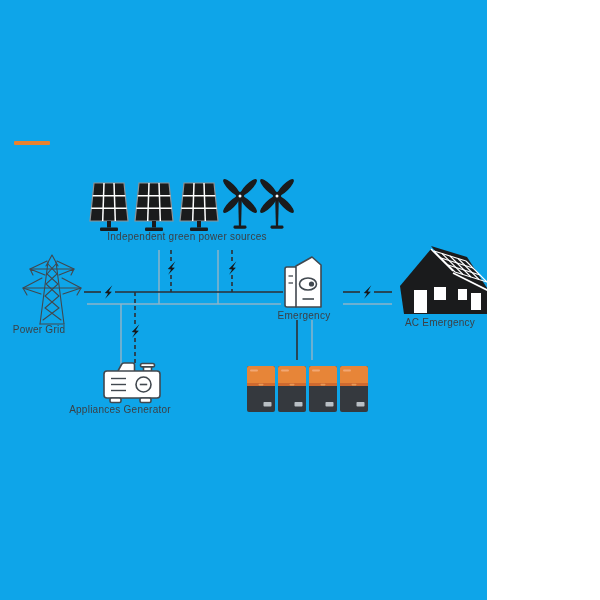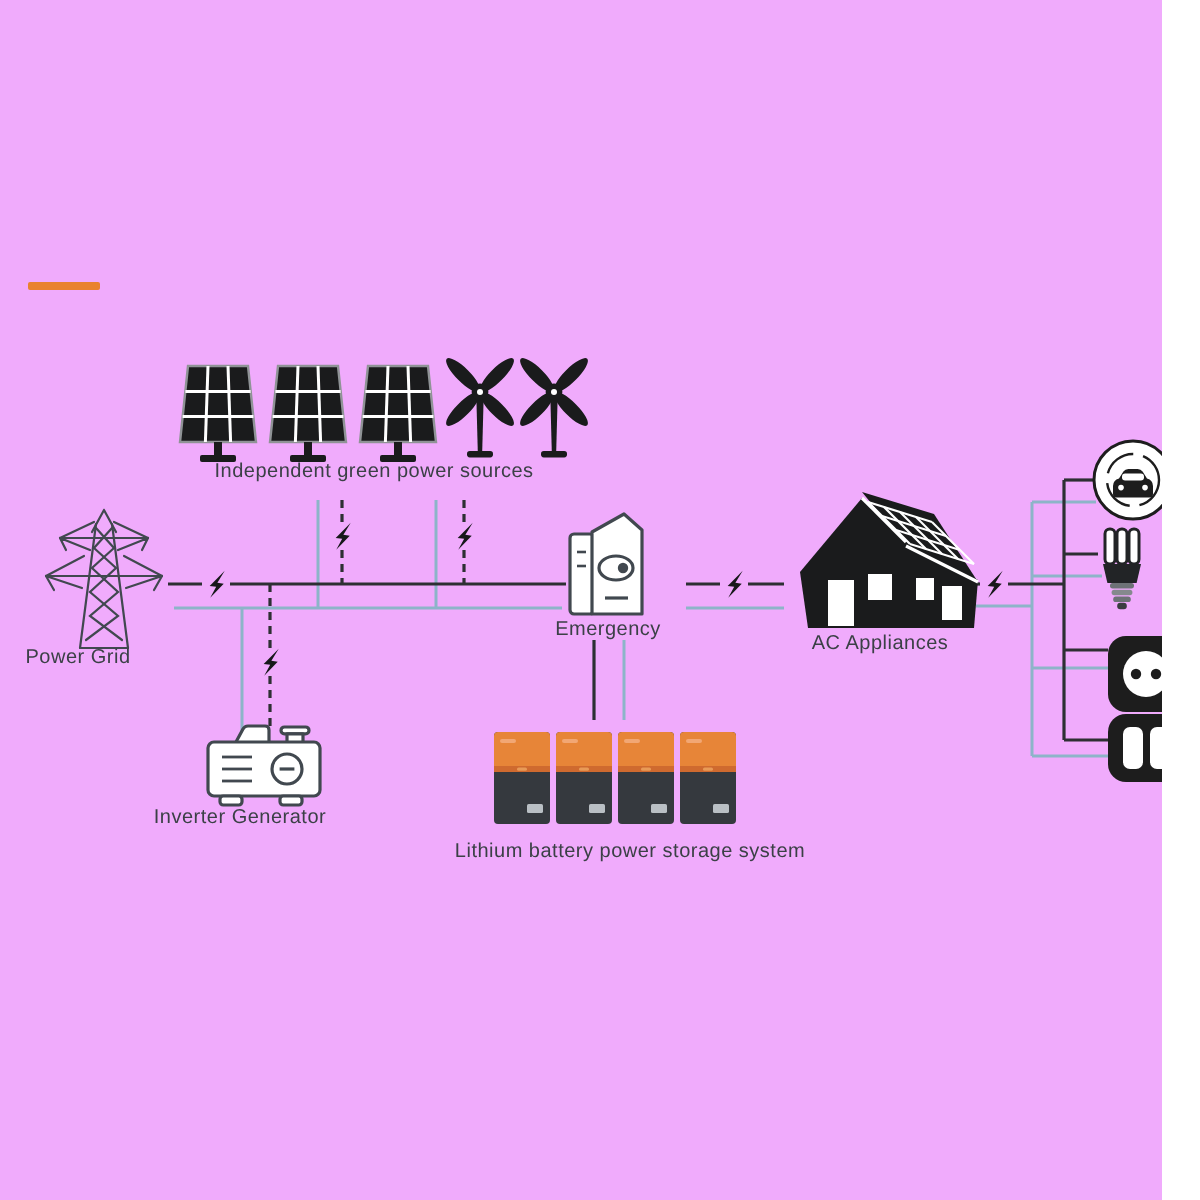--- a/index.html
+++ b/index.html
@@ -1,17 +1,17 @@
 <!DOCTYPE html>
 <html><head>
 <meta charset="utf-8">
 <style>
   html,body{margin:0;padding:0;}
   body{width:600px;height:600px;background:#ffffff;font-family:"Liberation Sans",sans-serif;}
-  #stage{position:relative;width:581px;height:600px;background:#f0abfc;overflow:hidden;}
+  #stage{position:relative;width:487px;height:600px;background:#0ea5e9;overflow:hidden;}
   #stage svg{position:absolute;left:0;top:0;}
   .lbl{
     position:absolute;
     transform:translate(-50%,-50%);
     font-size:10px;
     letter-spacing:.25px;
     color:#3b4046;
     white-space:nowrap;
     user-select:none;
   }
@@ -240,17 +240,16 @@
   <g>
     <rect x="554" y="357" width="38" height="34" rx="9" fill="#1d1d1d"></rect>
     <rect x="561.5" y="363.5" width="10" height="21" rx="3.5" fill="#ffffff"></rect>
     <rect x="575" y="363.5" width="10" height="21" rx="3.5" fill="#ffffff"></rect>
   </g>
 </svg>
 
   <div class="lbl" style="left:187px;top:236px">Independent green power sources</div>
   <div class="lbl" style="left:39px;top:329px">Power Grid</div>
   <div class="lbl" style="left:304px;top:315px">Emergency</div>
-  <div class="lbl" style="left:440px;top:322px">AC Appliances</div>
-  <div class="lbl" style="left:120px;top:409px">Inverter Generator</div>
-  <div class="lbl" style="left:315px;top:426px">Lithium battery power storage system</div>
+  <div class="lbl" style="left:440px;top:322px">AC Emergency</div>
+  <div class="lbl" style="left:120px;top:409px">Appliances Generator</div>
 
 </div>
 
 </body></html>

